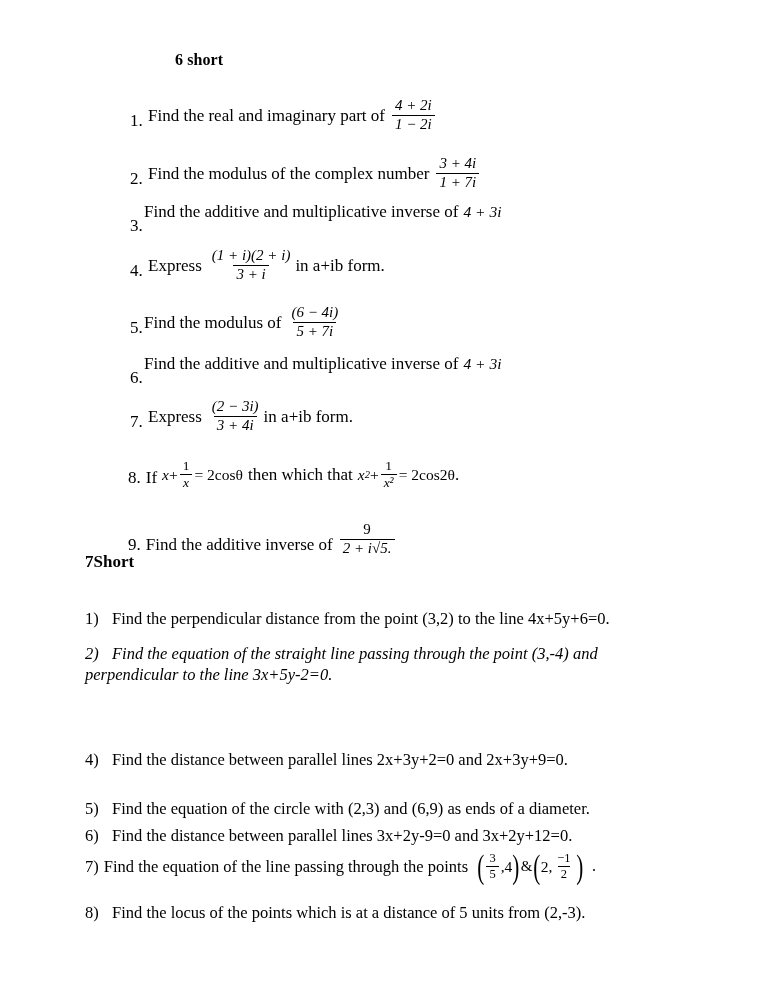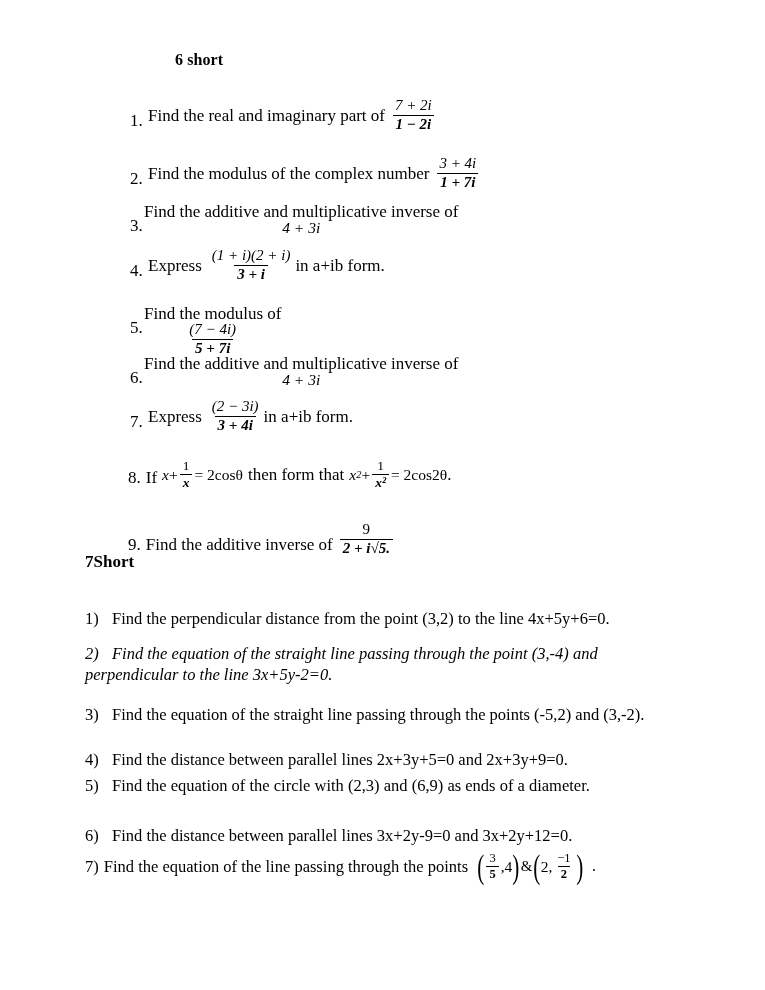--- a/index.html
+++ b/index.html
@@ -55,21 +55,21 @@
     font-size: 17px;
   }
   .q6 .body {
     position: absolute;
     left: 18px;
     top: 0px;
     display: flex;
     align-items: center;
     white-space: nowrap;
   }
-  .q6.indent-a .body { left: 14px; flex-direction: column; }
+  .q6.indent-a .body { left: 14px; }
   .q6.indent-b .body { left: 18px; justify-content: space-between; }
 
   
   .q6-inline {
     position: absolute;
     left: 130px;
     font-size: 17px;
     display: flex;
     align-items: center;
     white-space: nowrap;
@@ -96,21 +96,20 @@
     line-height: 1.05;
   }
   .frac .numer {
     padding: 0 3px 1px 3px;
     font-size: 15px;
   }
   .frac .denom {
     padding: 1px 3px 0 3px;
     border-top: 1px solid #000;
     font-size: 15px;
-    font-weight: bold;
   }
   .frac.small .numer, .frac.small .denom { font-size: 13.5px; }
   .frac.tiny .numer, .frac.tiny .denom { font-size: 12.5px; }
 
   .it { font-style: italic; }
   .mathtxt { font-size: 15.5px; }
   .sp { display: inline-block; width: 5px; }
   .sup {
     font-size: 10.5px;
     vertical-align: super;
@@ -145,21 +144,21 @@
 <div class="page">
 
   <div class="heading-6short">6 short</div>
 
   <div class="q6 indent-b" style="top:98px;">
     <span class="num">1.</span>
     <span class="body">
       <span>Find the real and imaginary part of</span>
       <span class="sp"></span>
       <span class="frac">
-        <span class="numer it">7 + 2i</span>
+        <span class="numer it">4 + 2i</span>
         <span class="denom it">1 − 2i</span>
       </span>
     </span>
   </div>
 
   <div class="q6 indent-b" style="top:156px;">
     <span class="num">2.</span>
     <span class="body">
       <span>Find the modulus of the complex number</span>
       <span class="sp"></span>
@@ -191,21 +190,21 @@
       <span>in a+ib form.</span>
     </span>
   </div>
 
   <div class="q6 indent-a" style="top:305px;">
     <span class="num">5.</span>
     <span class="body">
       <span>Find the modulus of</span>
       <span class="sp"></span>
       <span class="frac">
-        <span class="numer it">(7 − 4i)</span>
+        <span class="numer it">(6 − 4i)</span>
         <span class="denom it">5 + 7i</span>
       </span>
     </span>
   </div>
 
   <div class="q6 indent-a" style="top:355px;">
     <span class="num">6.</span>
     <span class="body">
       <span>Find the additive  and multiplicative inverse of</span>
       <span class="sp"></span>
@@ -232,21 +231,21 @@
     <span style="align-self:flex-end; padding-bottom:2px;">If</span>
     <span class="sp"></span>
     <span class="mathtxt it">x</span>
     <span class="mathtxt">+</span>
     <span class="frac small">
       <span class="numer">1</span>
       <span class="denom it">x</span>
     </span>
     <span class="mathtxt">= 2cosθ</span>
     <span class="sp"></span>
-    <span>then form that</span>
+    <span>then which that</span>
     <span class="sp"></span>
     <span class="mathtxt it">x</span>
     <span class="sup">2</span>
     <span class="mathtxt">+</span>
     <span class="frac small">
       <span class="numer">1</span>
       <span class="denom it">x²</span>
     </span>
     <span class="mathtxt">= 2cos2θ</span>
     <span>.</span>
@@ -270,33 +269,28 @@
     <span class="sp"></span>
     <span>Find the perpendicular distance from the point (3,2) to the line 4x+5y+6=0.</span>
   </div>
 
   <div class="p7 wrap" style="top:643px;font-style:italic;">
     <span>2)</span>
     <span class="sp"></span>
     <span>Find the equation of the straight line passing through the point (3,-4) and perpendicular to the line 3x+5y-2=0.</span>
   </div>
 
-  <div class="p7" style="top:704px;">
-    <span>3)</span>
-    <span class="sp"></span>
-    <span>Find the equation of the straight line passing through the points (-5,2) and (3,-2).</span>
-  </div>
 
   <div class="p7" style="top:749px;">
     <span>4)</span>
     <span class="sp"></span>
-    <span>Find the distance between  parallel lines 2x+3y+5=0 and 2x+3y+9=0.</span>
-  </div>
-
-  <div class="p7" style="top:775px;">
+    <span>Find the distance between  parallel lines 2x+3y+2=0 and 2x+3y+9=0.</span>
+  </div>
+
+  <div class="p7" style="top:798px;">
     <span>5)</span>
     <span class="sp"></span>
     <span>Find the equation of the circle with (2,3) and (6,9) as ends of a diameter.</span>
   </div>
 
   <div class="p7" style="top:810px;margin-top:15px;">
     <span>6)</span>
     <span class="sp"></span>
     <span>Find the distance between  parallel lines 3x+2y-9=0 and 3x+2y+12=0.</span>
   </div>
@@ -330,14 +324,19 @@
           <span class="numer">−1</span>
           <span class="denom">2</span>
         </span>
       </span>
       <span class="bigparen">)</span>
     </span>
 
     <span class="dot-after">.</span>
   </div>
 
+  <div class="p7" style="top:902px;">
+    <span>8)</span>
+    <span class="sp"></span>
+    <span>Find the locus of the points which is at a distance of 5 units from (2,-3).</span>
+  </div>
 
 </div>
 
 </body></html>

